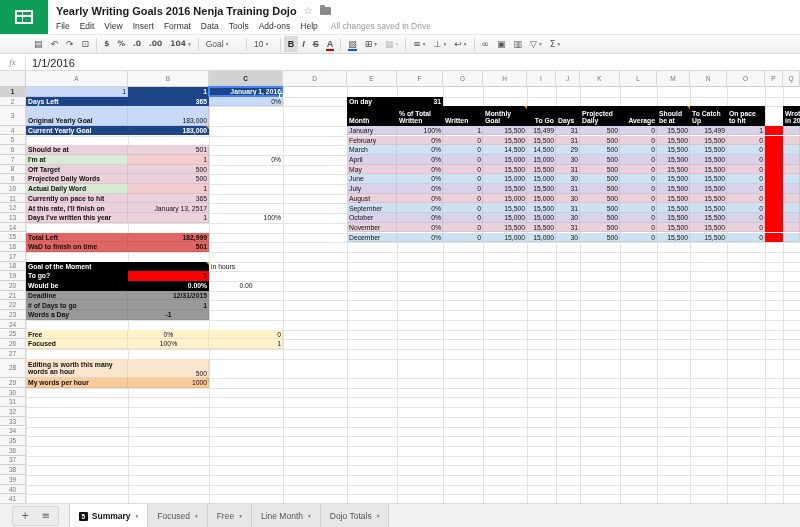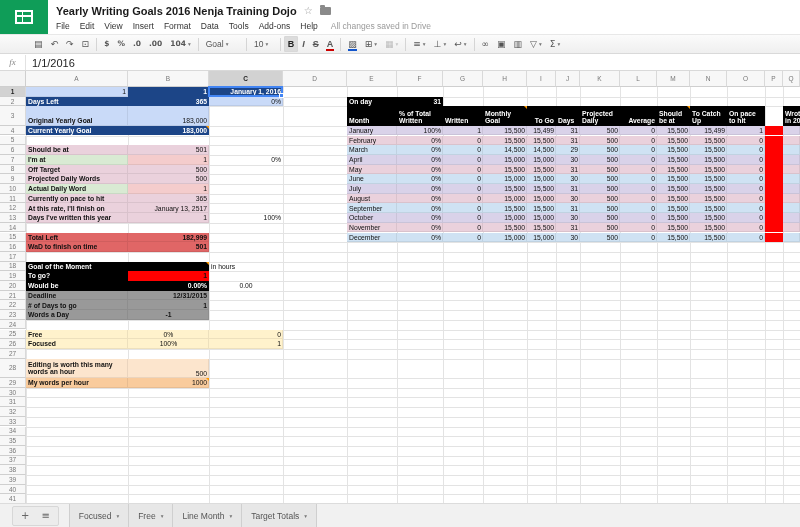--- a/index.html
+++ b/index.html
@@ -1008,30 +1008,35 @@
       <div class="handle" style="background: rgb(66, 133, 244);"></div>
     </div>
   </div>
 
 <div class="tabbar">
   <div class="tabctrl">
     <span class="tbarbtn">+</span>
     <span class="tbarbtn">≡</span>
   </div>
   <div class="tabs" id="tabs">
+      <div class="tab active">
+        <span class="tabicon">5</span>
+        <span>Summary</span>
+        <span class="ddarrow">▾</span>
+      </div>
       <div class="tab">
         <span>Focused</span>
         <span class="ddarrow">▾</span>
       </div>
       <div class="tab">
         <span>Free</span>
         <span class="ddarrow">▾</span>
       </div>
       <div class="tab">
         <span>Line Month</span>
         <span class="ddarrow">▾</span>
       </div>
       <div class="tab">
-        <span>Target Totals</span>
+        <span>Dojo Totals</span>
         <span class="ddarrow">▾</span>
       </div>
     </div>
 </div>
 
 </body></html>

